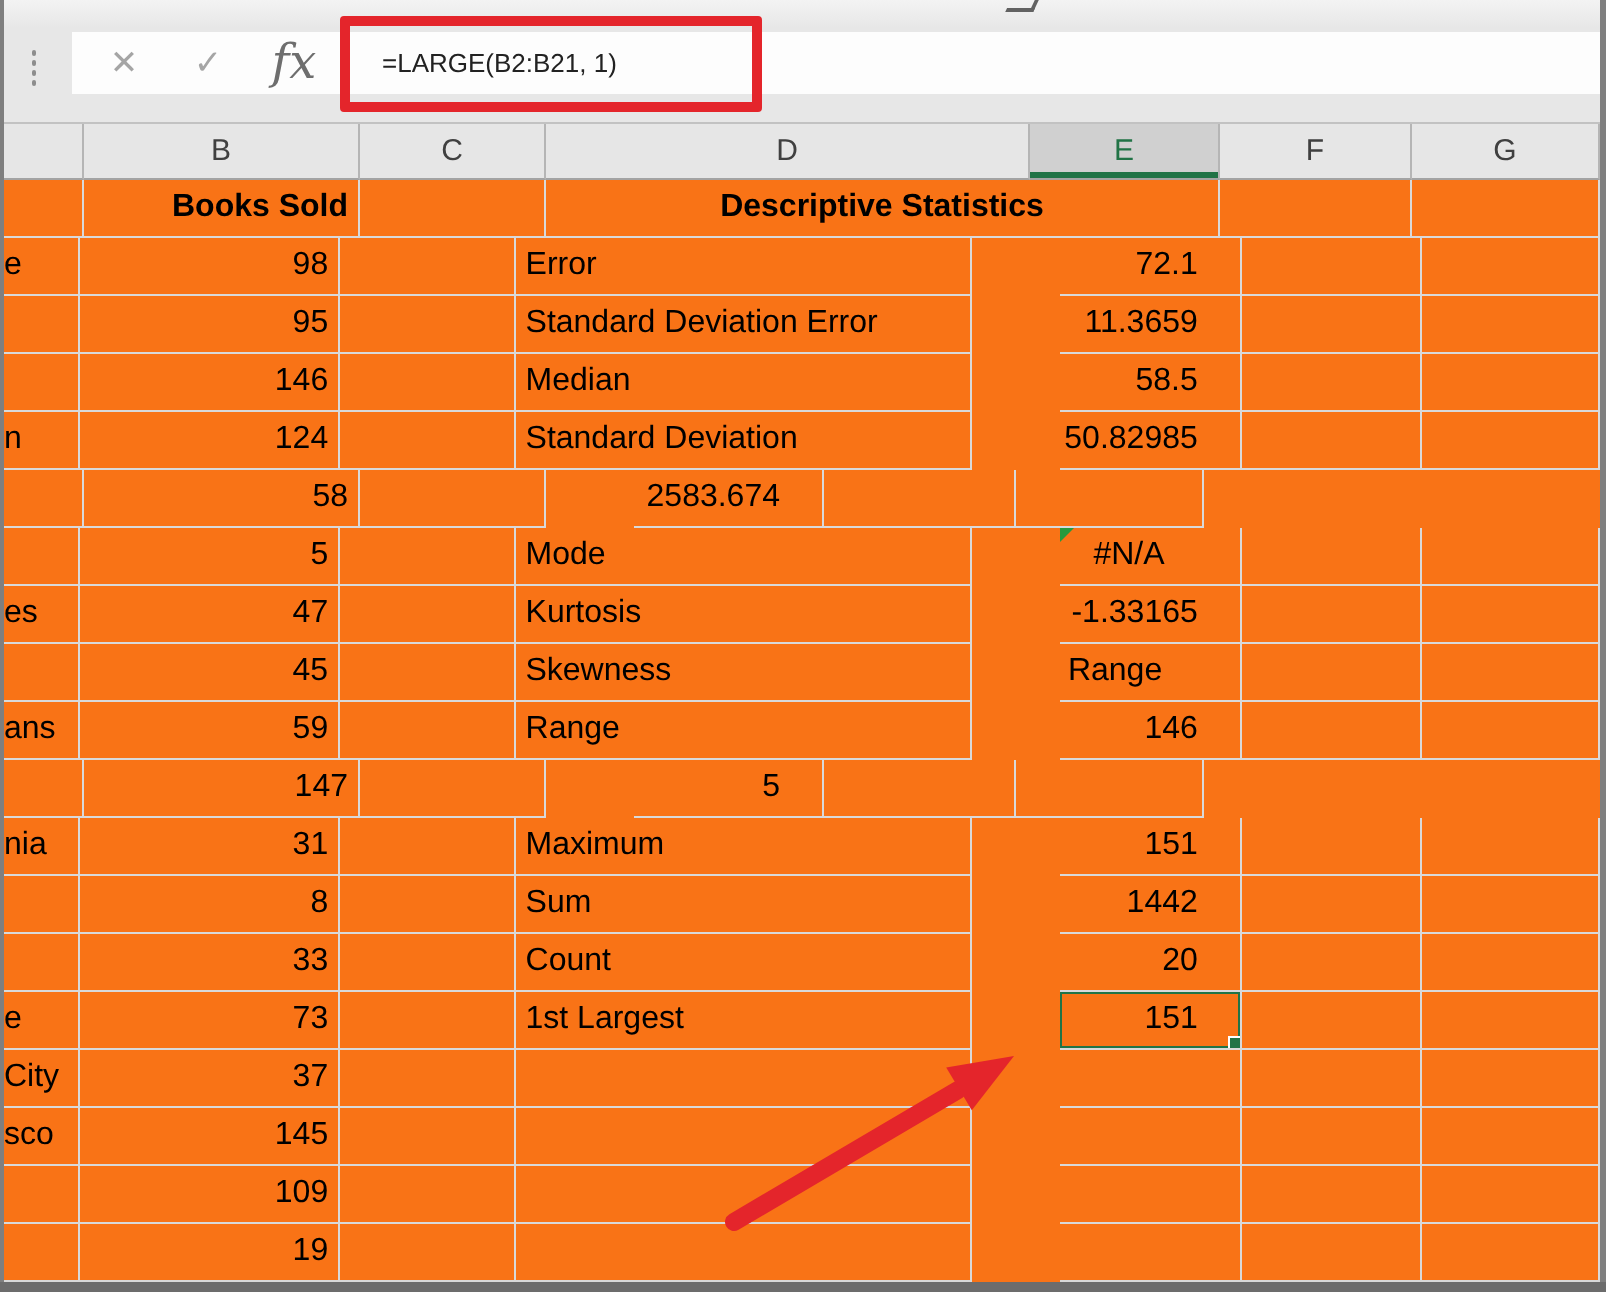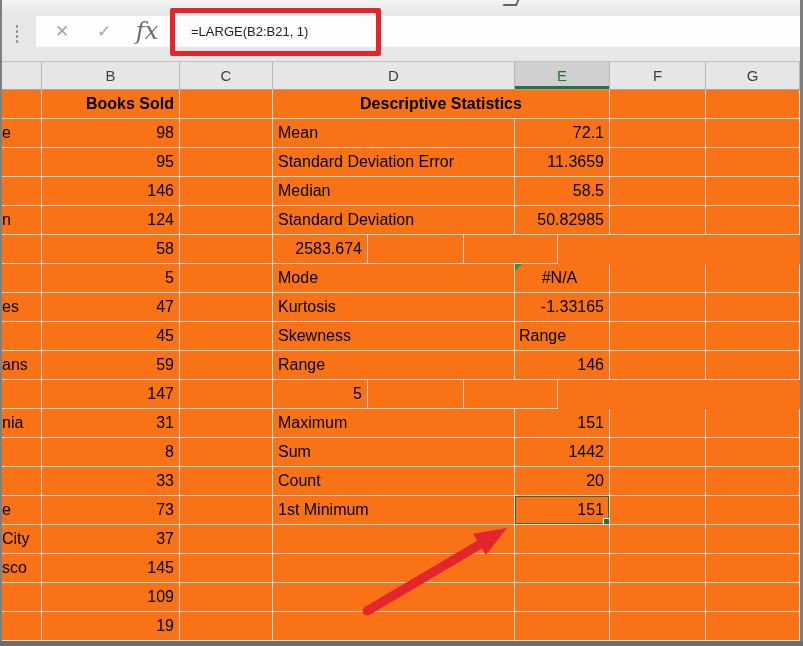--- a/index.html
+++ b/index.html
@@ -51,21 +51,21 @@
   
   .grid{position:absolute;left:0;top:90px;width:800px;background:#f97316;}
   .row{display:flex;height:29px;}
   .cell{height:29px;border-right:1px solid var(--grid);border-bottom:1px solid var(--grid);
     font-size:16px;line-height:28px;color:#000;white-space:nowrap;overflow:hidden;
     position:relative;}
   .ca{width:42px;padding-left:2px;}
   .cb{width:138px;text-align:right;padding-right:5px;}
   .cc{width:93px;}
   .cd{width:242px;padding-left:5px;}
-  .ce{width:95px;text-align:right;padding-right:5px;}
+  .ce{width:95px;text-align:right;padding-right:21px;margin-left:44px;}
   .cde{width:337px;text-align:center;}
   .cf{width:96px;}
   .cg{width:94px;}
   .bold{font-weight:bold;}
   .ce.err::before{content:'';position:absolute;left:0;top:0;width:0;height:0;
     border-top:7px solid var(--errgreen);border-right:7px solid transparent;}
   .ce.sel2{z-index:3;}
   .ce.sel2::before{content:'';position:absolute;inset:-1px;border:2px solid var(--green);
     pointer-events:none;}
   .ce.sel2::after{content:'';position:absolute;right:-2px;bottom:-2px;width:6px;height:6px;
@@ -118,21 +118,21 @@
       <div class="cell cc"></div>
       <div class="cell cde bold">Descriptive Statistics</div>
       <div class="cell cf"></div>
       <div class="cell cg"></div>
     </div>
 
   <div class="row">
         <div class="cell ca">e</div>
         <div class="cell cb">98</div>
         <div class="cell cc"></div>
-        <div class="cell cd">Mean</div>
+        <div class="cell cd">Error</div>
         <div class="cell ce">72.1</div>
         <div class="cell cf"></div>
         <div class="cell cg"></div>
       </div>
       <div class="row">
         <div class="cell ca"></div>
         <div class="cell cb">95</div>
         <div class="cell cc"></div>
         <div class="cell cd">Standard Deviation Error</div>
         <div class="cell ce">11.3659</div>
@@ -233,21 +233,21 @@
         <div class="cell cc"></div>
         <div class="cell cd">Count</div>
         <div class="cell ce">20</div>
         <div class="cell cf"></div>
         <div class="cell cg"></div>
       </div>
       <div class="row">
         <div class="cell ca">e</div>
         <div class="cell cb">73</div>
         <div class="cell cc"></div>
-        <div class="cell cd">1st Minimum</div>
+        <div class="cell cd">1st Largest</div>
         <div class="cell ce sel2">151</div>
         <div class="cell cf"></div>
         <div class="cell cg"></div>
       </div>
       <div class="row">
         <div class="cell ca">City</div>
         <div class="cell cb">37</div>
         <div class="cell cc"></div>
         <div class="cell cd"></div>
         <div class="cell ce"></div>

